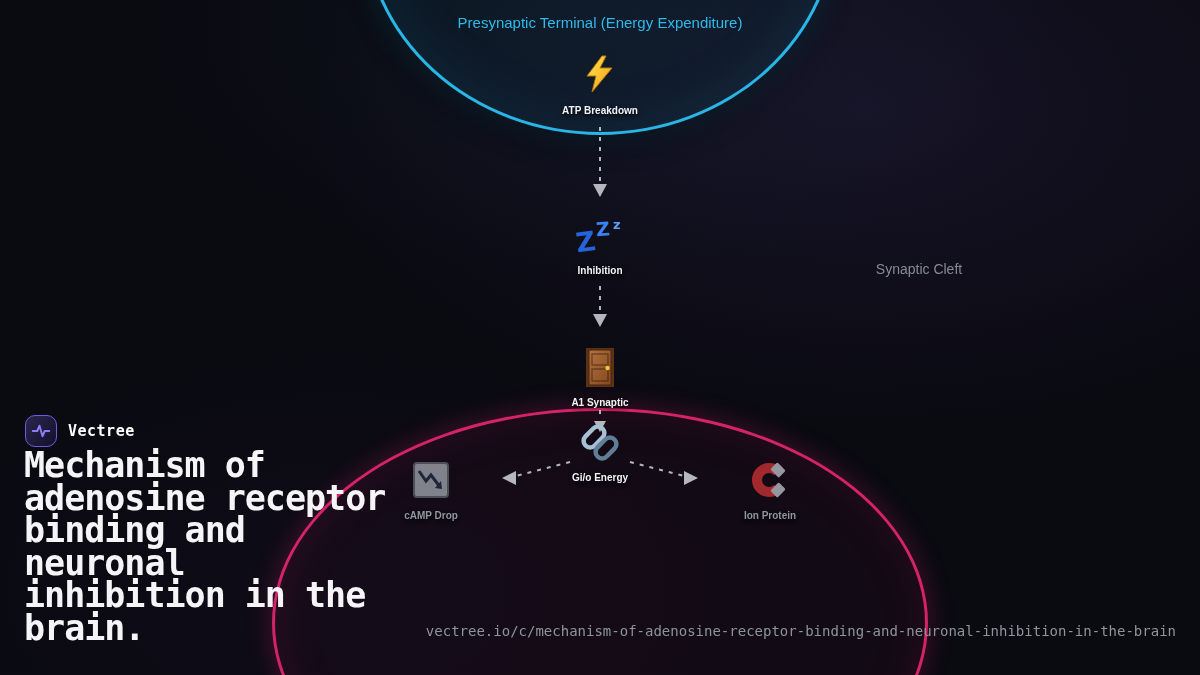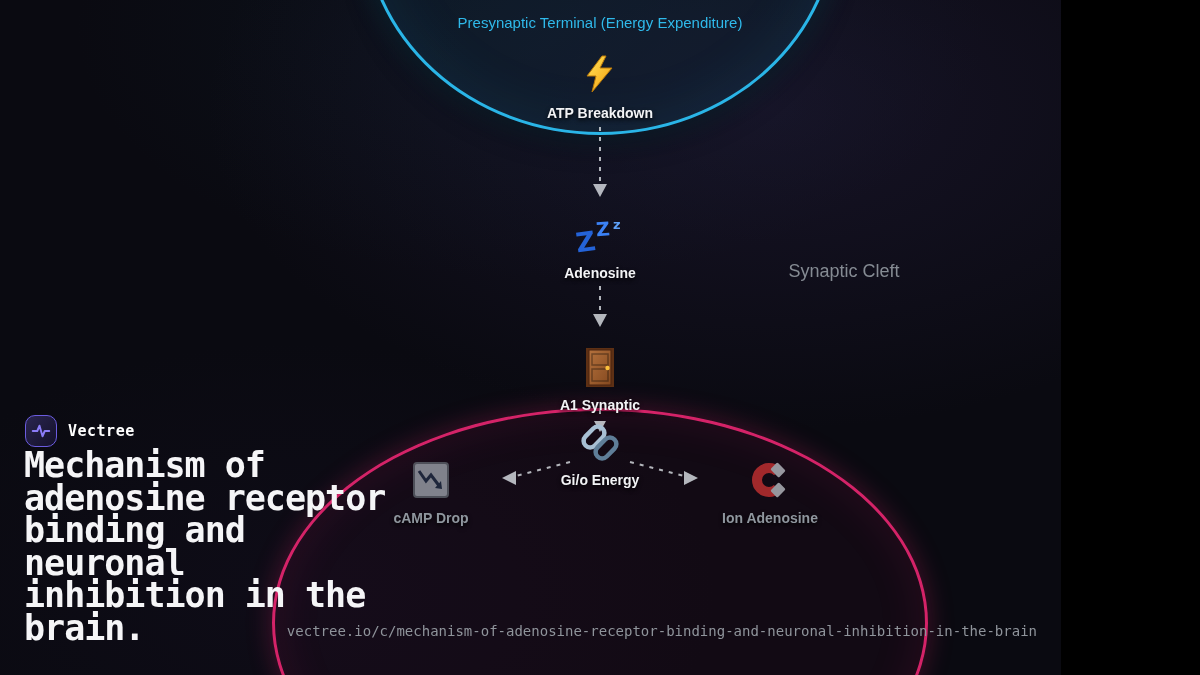--- a/index.html
+++ b/index.html
@@ -1,47 +1,46 @@
 <!DOCTYPE html>
 <html><head>
 <meta charset="utf-8">
 <style>
   html,body{margin:0;padding:0;background:#000;}
   #canvas{
-    position:relative;width:1024px;height:675px;overflow:hidden;
+    position:relative;width:1200px;height:675px;overflow:hidden;
     background:
       radial-gradient(900px 520px at 72% 16%, rgba(48,38,82,0.32), transparent 62%),
       radial-gradient(760px 420px at 50% 4%, rgba(18,48,66,0.22), transparent 60%),
       radial-gradient(700px 420px at 28% 88%, rgba(28,18,42,0.25), transparent 60%),
       #0a0a11;
     font-family:"Liberation Sans",sans-serif;
-    padding-left:37px;
   }
   .abs{position:absolute;}
   
   .ellipse-top{
     left:363px;top:-297px;width:474px;height:432px;box-sizing:border-box;
     border:3px solid #2ab5e7;border-radius:50%;
     background:rgba(14,40,56,0.35);
     box-shadow:0 10px 24px rgba(0,0,0,0.55), 0 0 26px rgba(42,181,231,0.28), inset 0 0 60px rgba(42,181,231,0.10);
   }
   .ellipse-bottom{
     left:272px;top:408px;width:656px;height:430px;box-sizing:border-box;
     border:3px solid #d42368;border-radius:50%;
     background:rgba(110,18,58,0.08);
     box-shadow:0 0 26px rgba(212,35,104,0.30), inset 0 0 46px rgba(212,35,104,0.12);
   }
   .region-label{white-space:nowrap;transform:translateX(-50%);font-size:15px;}
   .lbl-presyn{left:600px;top:14px;color:#2fb9ea;}
-  .lbl-cleft{left:844px;top:261px;color:#858b93;font-size:18px;}
+  .lbl-cleft{left:919px;top:261px;color:#858b93;font-size:14px;}
   .lbl-postsyn{left:600px;top:533px;color:#8d2a52;}
   
   .node-label{
     transform:translateX(-50%);white-space:nowrap;
-    font-size:14px;font-weight:bold;color:#f2f3f5;
+    font-size:10px;font-weight:bold;color:#f2f3f5;
     text-shadow:0 2px 4px rgba(0,0,0,0.9);
   }
   .node-label.dim{color:#8f969e;}
   svg.overlay{left:0;top:0;pointer-events:none;}
   .icon{pointer-events:none;}
   .dimmed{opacity:0.72;}
   
   .logo{
     left:25px;top:415px;width:32px;height:32px;box-sizing:border-box;
     border-radius:10px;border:1.5px solid #6b5ce0;
@@ -100,21 +99,21 @@
       </defs>
     <polygon points="22,2 7,22 16,22 12,38 32,14 20,14 26,2" fill="url(#gold)" stroke="#b97908" stroke-width="1"></polygon>
   </svg>
   <div class="abs node-label" style="left:600px;top:105px">ATP Breakdown</div>
 
   <svg class="abs icon" style="left:570px;top:214px" width="58" height="44" viewBox="0 0 58 44">
     <text x="6" y="38" font-family="DejaVu Sans, sans-serif" font-weight="bold" font-size="27" fill="#2463d8" transform="rotate(-8 10 30)">Z</text>
     <text x="26" y="22" font-family="DejaVu Sans, sans-serif" font-weight="bold" font-size="19" fill="#3b82f6" transform="rotate(-4 30 16)">Z</text>
     <text x="43" y="15" font-family="DejaVu Sans, sans-serif" font-weight="bold" font-size="13" fill="#5ea0f8">z</text>
   </svg>
-  <div class="abs node-label" style="left:600px;top:265px">Adenosine</div>
+  <div class="abs node-label" style="left:600px;top:265px">Inhibition</div>
 
   <svg class="abs icon" style="left:583px;top:347px" width="34" height="42" viewBox="0 0 34 42">
     <defs>
         <linearGradient id="doorg" x1="0" y1="0" x2="1" y2="1">
       <stop offset="0" stop-color="#b4713d"></stop>
           <stop offset="1" stop-color="#84491f"></stop>
     </linearGradient>
       </defs>
     <rect x="3" y="1" width="28" height="39" fill="#5e3014"></rect>
     <rect x="6" y="3" width="22" height="35" fill="url(#doorg)" stroke="#4a2510" stroke-width="1"></rect>
@@ -139,21 +138,21 @@
     <polyline points="8,11 15,21 20,15 29,27" fill="none" stroke="#23324a" stroke-width="3"></polyline>
     <polygon points="31,29 24,28 30,21" fill="#23324a"></polygon>
   </svg>
   <div class="abs node-label dim" style="left:431px;top:510px">cAMP Drop</div>
 
   <svg class="abs icon dimmed" style="left:750px;top:460px" width="40" height="40" viewBox="0 0 40 40">
     <circle cx="19" cy="20" r="12" fill="none" stroke="#d93535" stroke-width="10" stroke-dasharray="56.5 18.9" stroke-dashoffset="-9.4"></circle>
     <rect x="22" y="5" width="12" height="10" rx="1.5" fill="#c9ced4" transform="rotate(45 28 10)"></rect>
     <rect x="22" y="25" width="12" height="10" rx="1.5" fill="#c9ced4" transform="rotate(-45 28 30)"></rect>
   </svg>
-  <div class="abs node-label dim" style="left:770px;top:510px">Ion Adenosine</div>
+  <div class="abs node-label dim" style="left:770px;top:510px">Ion Protein</div>
 
   <div class="abs logo">
     <svg width="24" height="24" viewBox="0 0 32 32">
       <polyline points="5,16 11,16 14,9 18,23 21,16 27,16" fill="none" stroke="#8b7cf8" stroke-width="2.6" stroke-linecap="round" stroke-linejoin="round"></polyline>
     </svg>
   </div>
   <div class="abs brand-name">Vectree</div>
 
   <div class="abs footer-url">vectree.io/c/mechanism-of-adenosine-receptor-binding-and-neuronal-inhibition-in-the-brain</div>
 

